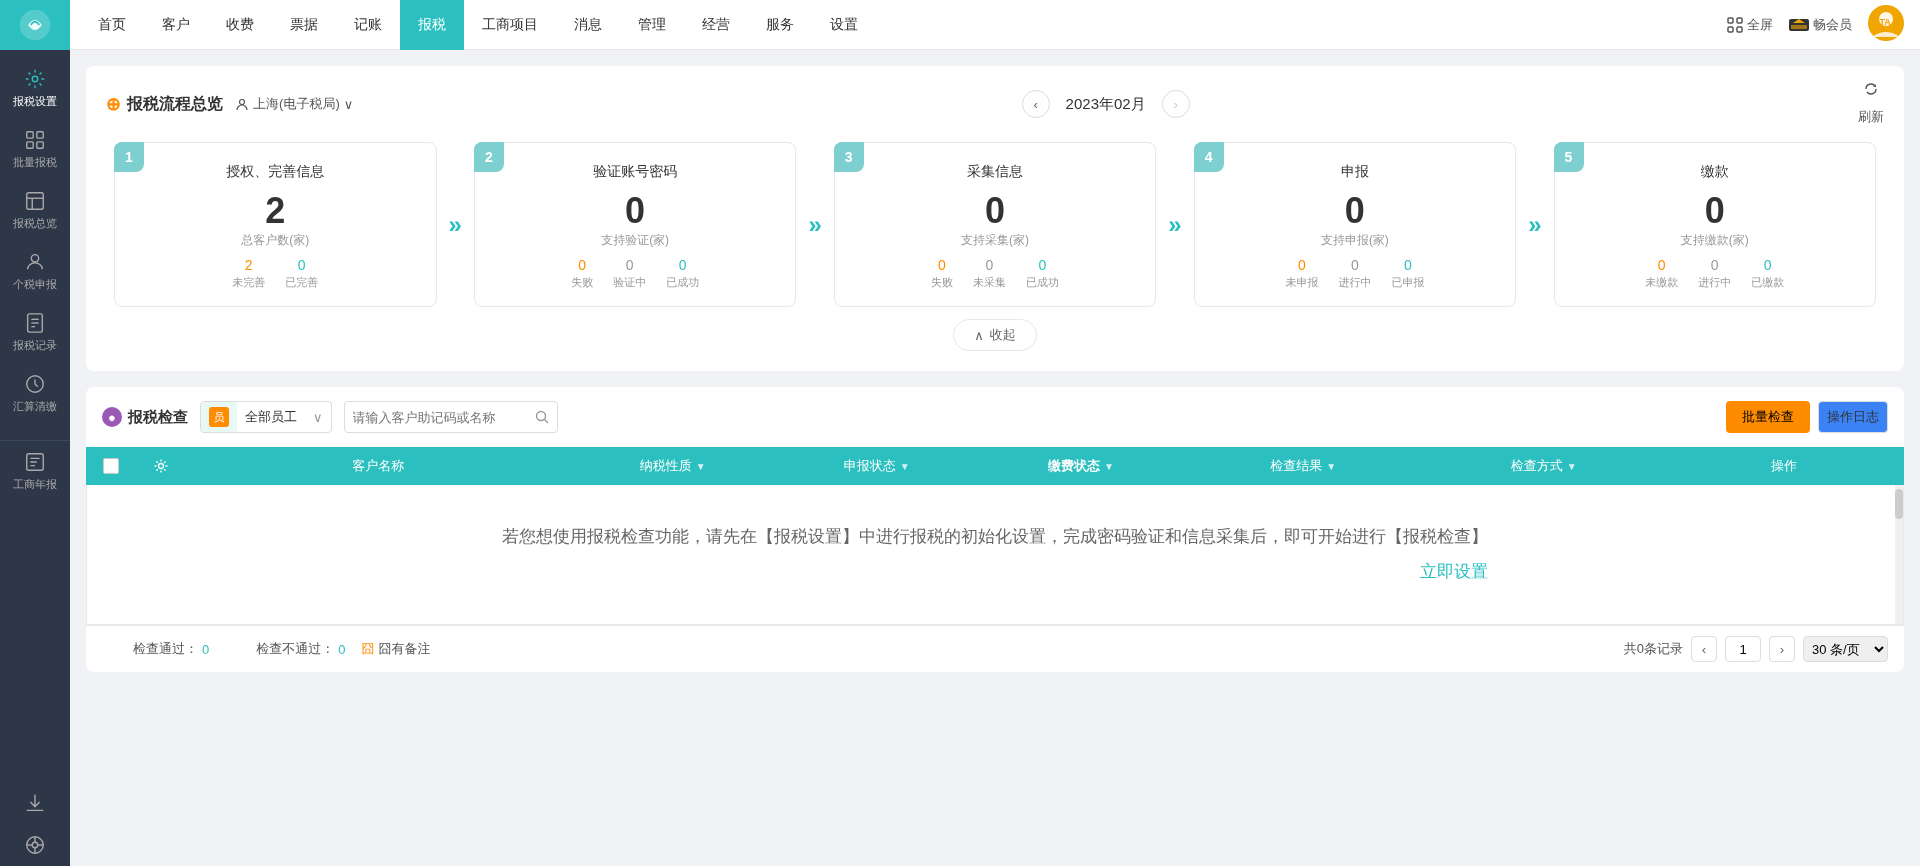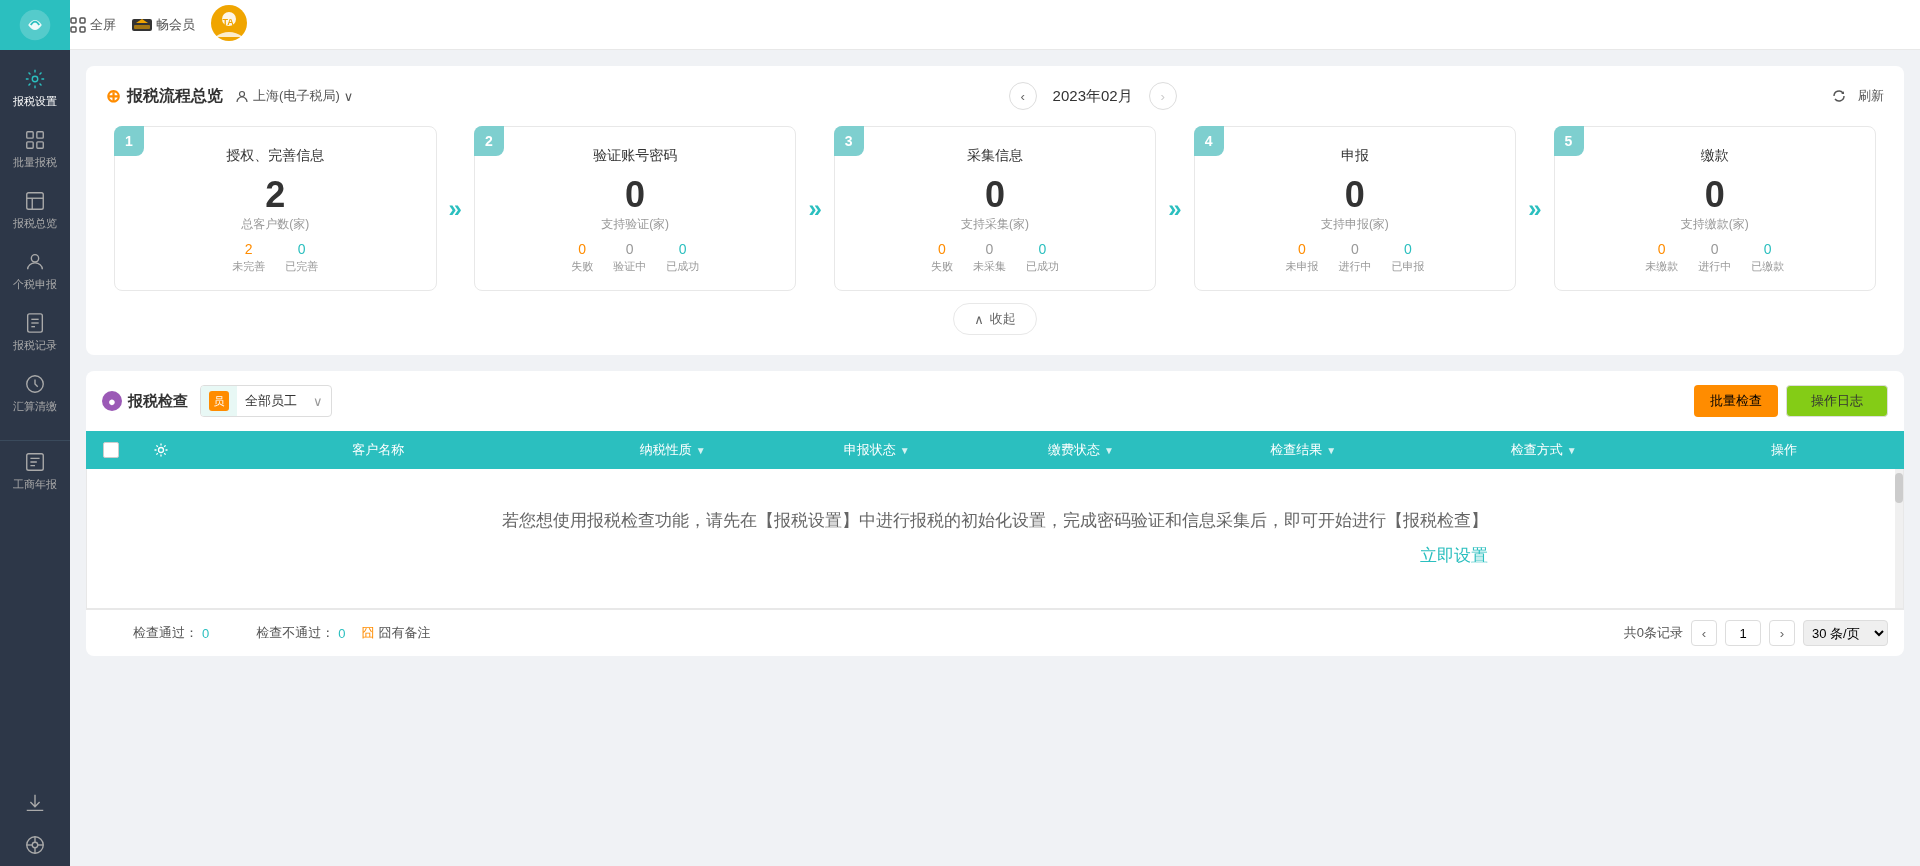--- a/index.html
+++ b/index.html
@@ -170,20 +170,21 @@
       color: #333;
       font-weight: 500;
     }
     .refresh-btn {
       display: flex;
       align-items: center;
       gap: 12px;
       cursor: pointer;
       color: #555;
       font-size: 13px;
+      flex-direction: column;
     }
     .step-card {
       flex: 1;
       border: 1px solid #e8e8e8;
       border-radius: 8px;
       padding: 16px;
       position: relative;
       margin: 0 8px;
     }
     .step-num {
@@ -340,25 +341,25 @@
     .batch-check-btn {
       background: #ff8c00;
       color: #000000;
       border: none;
       border-radius: 4px;
       padding: 6px 16px;
       cursor: pointer;
       font-size: 13px;
     }
     .op-log-btn {
-      background: #84cc16;
+      background: #3b82f6;
       color: #333;
       border: 1px solid #ddd;
       border-radius: 4px;
-      padding: 6px 24px;
+      padding: 6px 8px;
       cursor: pointer;
       font-size: 13px;
       text-align: right;
     }
 
     
     .table-wrap {
       width: 100%;
       overflow: hidden;
     }
@@ -373,21 +374,21 @@
       display: flex;
       align-items: center;
       justify-content: center;
       gap: 4px;
     }
     .th-check { width: 50px; flex-shrink: 0; }
     .th-settings { width: 50px; flex-shrink: 0; }
     .th-name { flex: 2; }
     .th-tax { flex: 1; }
     .th-declare { flex: 1; }
-    .th-pay { flex: 1; }
+    .th-pay { flex: 1; font-weight: bold; }
     .th-result { flex: 1.2; }
     .th-method { flex: 1.2; }
     .th-action { flex: 1.2; }
 
     .table-body {
       min-height: 120px;
       border: 1px solid #e8e8e8;
       border-top: none;
       display: flex;
       align-items: center;
@@ -541,20 +542,34 @@
 </head>
 <body>
 
 <div class="top-nav">
   <div class="logo">
     <svg class="logo-icon" viewBox="0 0 40 40" fill="none">
       <circle cx="20" cy="20" r="18" fill="#fff" opacity="0.2"></circle>
       <path d="M12 20 Q20 8 28 20 Q20 32 12 20Z" fill="#fff" opacity="0.9"></path>
       <path d="M15 20 Q20 12 25 20" stroke="#2bbfbf" stroke-width="2" fill="none"></path>
     </svg>
+  </div>
+  <div class="nav-items">
+    <div class="nav-item">首页</div>
+    <div class="nav-item">客户</div>
+    <div class="nav-item">收费</div>
+    <div class="nav-item">票据</div>
+    <div class="nav-item">记账</div>
+    <div class="nav-item active">报税</div>
+    <div class="nav-item">工商项目</div>
+    <div class="nav-item">消息</div>
+    <div class="nav-item">管理</div>
+    <div class="nav-item">经营</div>
+    <div class="nav-item">服务</div>
+    <div class="nav-item">设置</div>
   </div>
   <div class="top-nav-right">
     <div class="fullscreen-btn">
       <svg width="16" height="16" viewBox="0 0 16 16" fill="#555">
         <rect x="1" y="1" width="5" height="5" fill="none" stroke="#555" stroke-width="1.5" rx="1"></rect>
         <rect x="10" y="1" width="5" height="5" fill="none" stroke="#555" stroke-width="1.5" rx="1"></rect>
         <rect x="1" y="10" width="5" height="5" fill="none" stroke="#555" stroke-width="1.5" rx="1"></rect>
         <rect x="10" y="10" width="5" height="5" fill="none" stroke="#555" stroke-width="1.5" rx="1"></rect>
       </svg>
       <span>全屏</span>
@@ -829,20 +844,27 @@
       <div class="section-title">
         <span class="icon-circle-purple" style="font-size:13px;">●</span>
         <span>报税检查</span>
       </div>
       <div class="employee-filter">
         <div class="employee-filter-tag">
           <span class="icon-square-orange">员</span>
         </div>
         <span class="employee-filter-text">全部员工</span>
         <span class="employee-filter-arrow">∨</span>
+      </div>
+      <div class="search-input-wrap">
+        <input type="text" class="search-input" placeholder="请输入客户助记码或名称" style="">
+        <svg width="14" height="14" viewBox="0 0 14 14" fill="none">
+          <circle cx="6" cy="6" r="4.5" stroke="#999" stroke-width="1.4"></circle>
+          <line x1="9.5" y1="9.5" x2="13" y2="13" stroke="#999" stroke-width="1.4"></line>
+        </svg>
       </div>
       <div class="header-actions">
         <button class="batch-check-btn">批量检查</button>
         <button class="op-log-btn">操作日志</button>
       </div>
     </div>
 
     <div class="table-wrap">
       <div class="table-header">
         <div class="th th-check">

